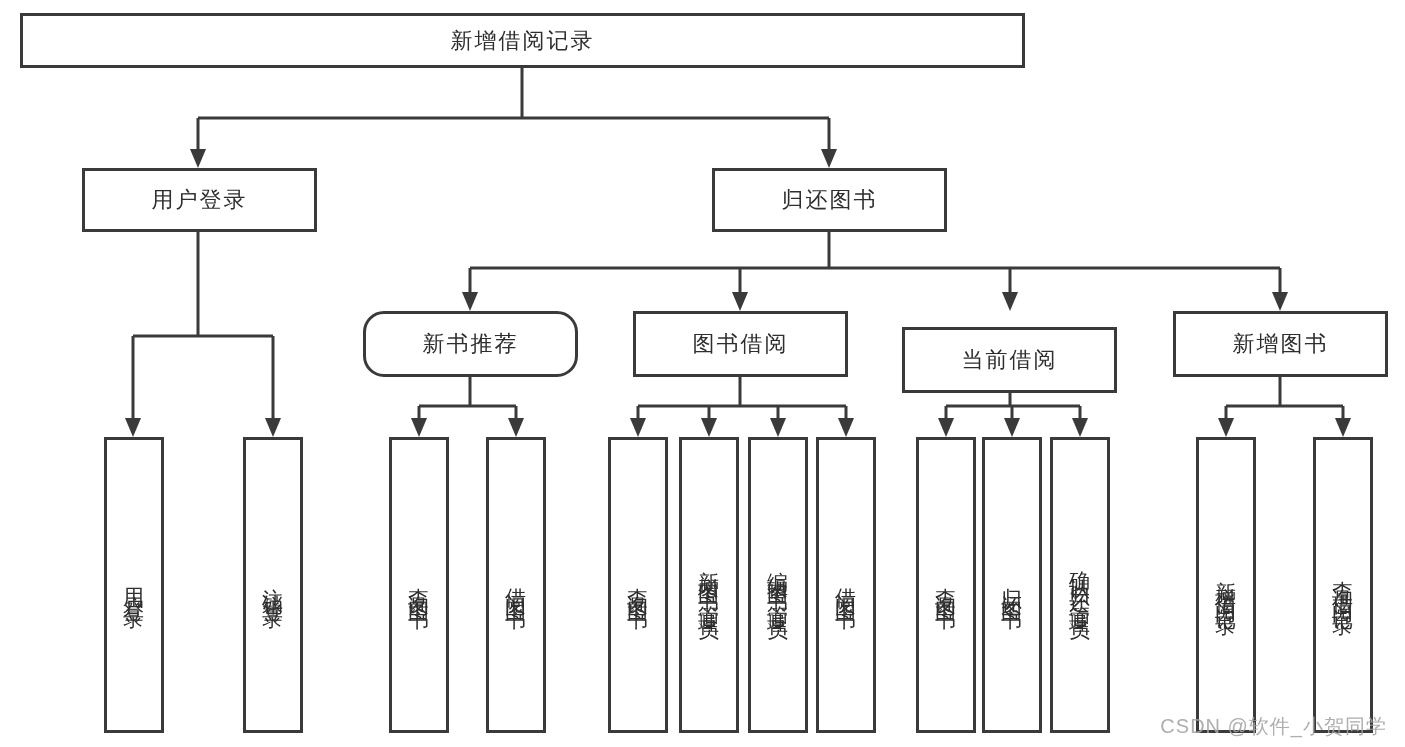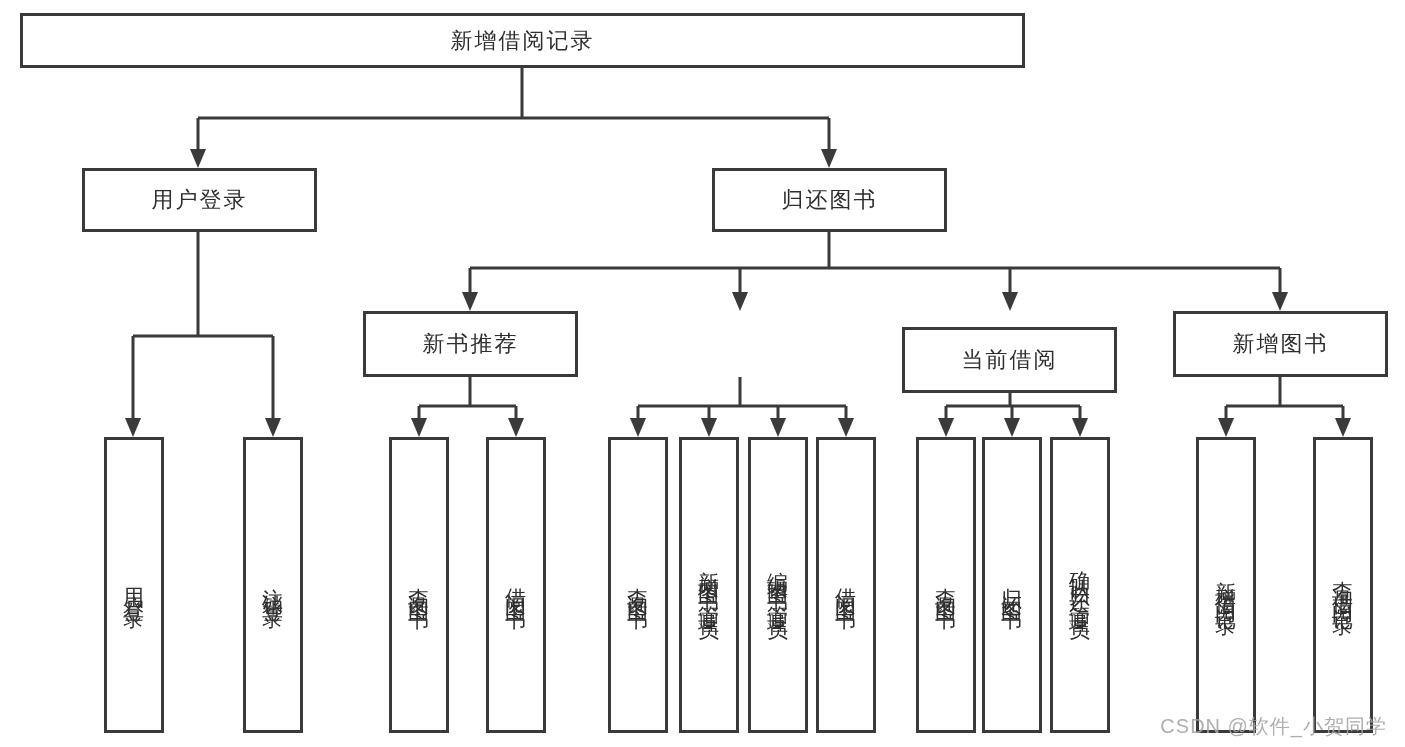--- a/index.html
+++ b/index.html
@@ -26,21 +26,21 @@
     align-items: center;
     justify-content: center;
     font-size: 22px;
     letter-spacing: 2px;
     white-space: nowrap;
   }
   .root  { left: 20px;  top: 13px;  width: 1005px; height: 55px; }
   .lvl1a { left: 82px;  top: 168px; width: 235px;  height: 64px; }
   .lvl1b { left: 712px; top: 168px; width: 235px;  height: 64px; }
   .lvl2  { top: 311px; width: 215px; height: 66px; }
-  .g-rec     { left: 363px; }
+  .g-rec     { left: 363px; border-radius: 21px; }
   .g-borrow  { left: 633px; }
   .g-current { left: 902px; margin-top: 16px; }
   .g-records { left: 1173px; }
   .leaf {
     position: absolute;
     top: 437px;
     width: 60px;
     height: 296px;
     box-sizing: border-box;
     border: 3px solid #3a3a3a;
@@ -102,20 +102,21 @@
       <polygon points="1335,418 1351,418 1343,437"></polygon>
     </g>
   </svg>
 
   <div class="node root">新增借阅记录</div>
 
   <div class="node lvl1a">用户登录</div>
   <div class="node lvl1b">归还图书</div>
 
   <div class="node lvl2 g-rec">新书推荐</div>
+  <div class="node lvl2 g-borrow">图书借阅</div>
   <div class="node lvl2 g-current">当前借阅</div>
   <div class="node lvl2 g-records">新增图书</div>
 
   <div class="leaf" style="left:104px">
     <span class="vtext">用户登录</span>
   </div>
   <div class="leaf" style="left:243px">
     <span class="vtext">注销登录</span>
   </div>
 

